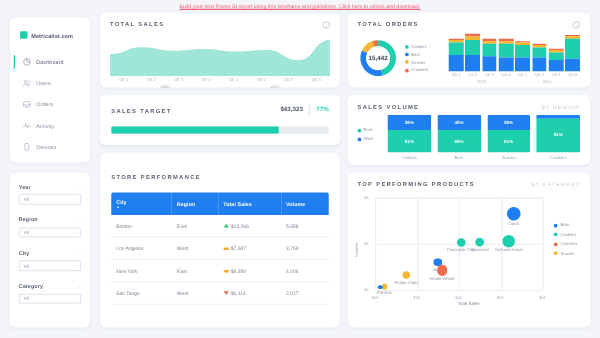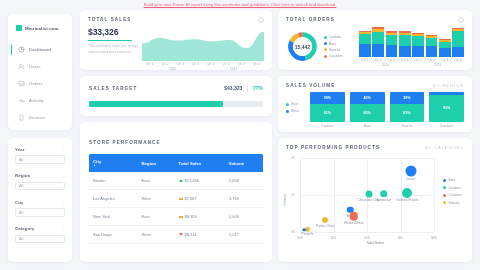--- a/index.html
+++ b/index.html
@@ -288,25 +288,20 @@
       </div>
     </div>
   </div>
 
   <div class="card" id="totalSales">
     <div class="ts-top">
       <span class="card-title">TOTAL SALES</span>
       <span class="info-dot">i</span>
     </div>
     <div class="ts-body">
-      <div class="ts-left">
-        <div class="ts-value">$33,326</div>
-        <div class="ts-rule"></div>
-        <div class="ts-note">This wireframe helps you design reports using best practices.</div>
-      </div>
       <div class="ts-chart">
         <svg id="tsSvg" viewBox="0 0 130 34" preserveAspectRatio="none" style="width:100%;height:34px;display:block">
             <path d="M0,16.32 C9.285714285714286,16.32 9.285714285714286,10.879999999999999 18.571428571428573,10.879999999999999 C27.85714285714286,10.879999999999999 27.85714285714286,13.600000000000001 37.142857142857146,13.600000000000001 C46.42857142857143,13.600000000000001 46.42857142857143,12.239999999999998 55.71428571428572,12.239999999999998 C65,12.239999999999998 65,14.280000000000001 74.28571428571429,14.280000000000001 C83.57142857142858,14.280000000000001 83.57142857142858,12.920000000000002 92.85714285714286,12.920000000000002 C102.14285714285715,12.920000000000002 102.14285714285715,21.08 111.42857142857144,21.08 C120.71428571428572,21.08 120.71428571428572,4.760000000000002 130,4.760000000000002 L130,34 L0,34 Z" fill="#9fe6d8"></path>
           </svg>
         <div class="ts-axis">
           <div class="ts-axis-half">
             <div class="ts-ticks">
               <span class="ts-tick">Qtr 1</span>
               <span class="ts-tick">Qtr 2</span>
               <span class="ts-tick">Qtr 3</span>

